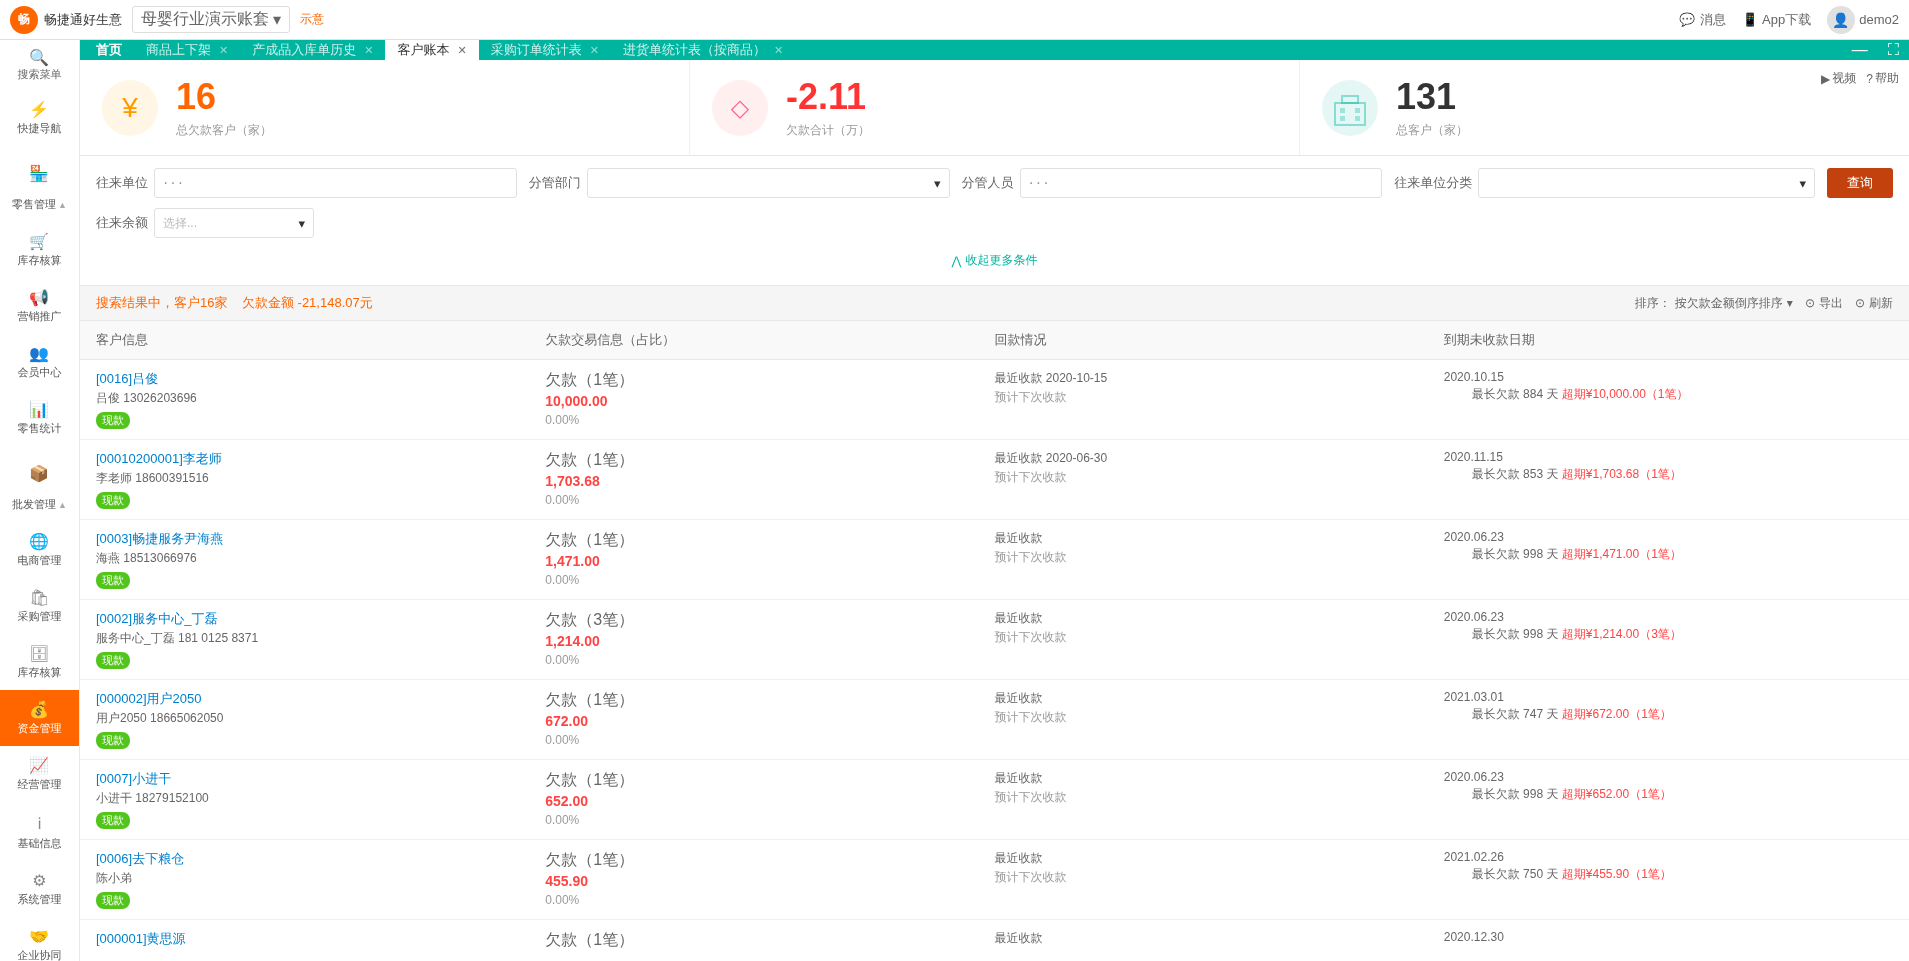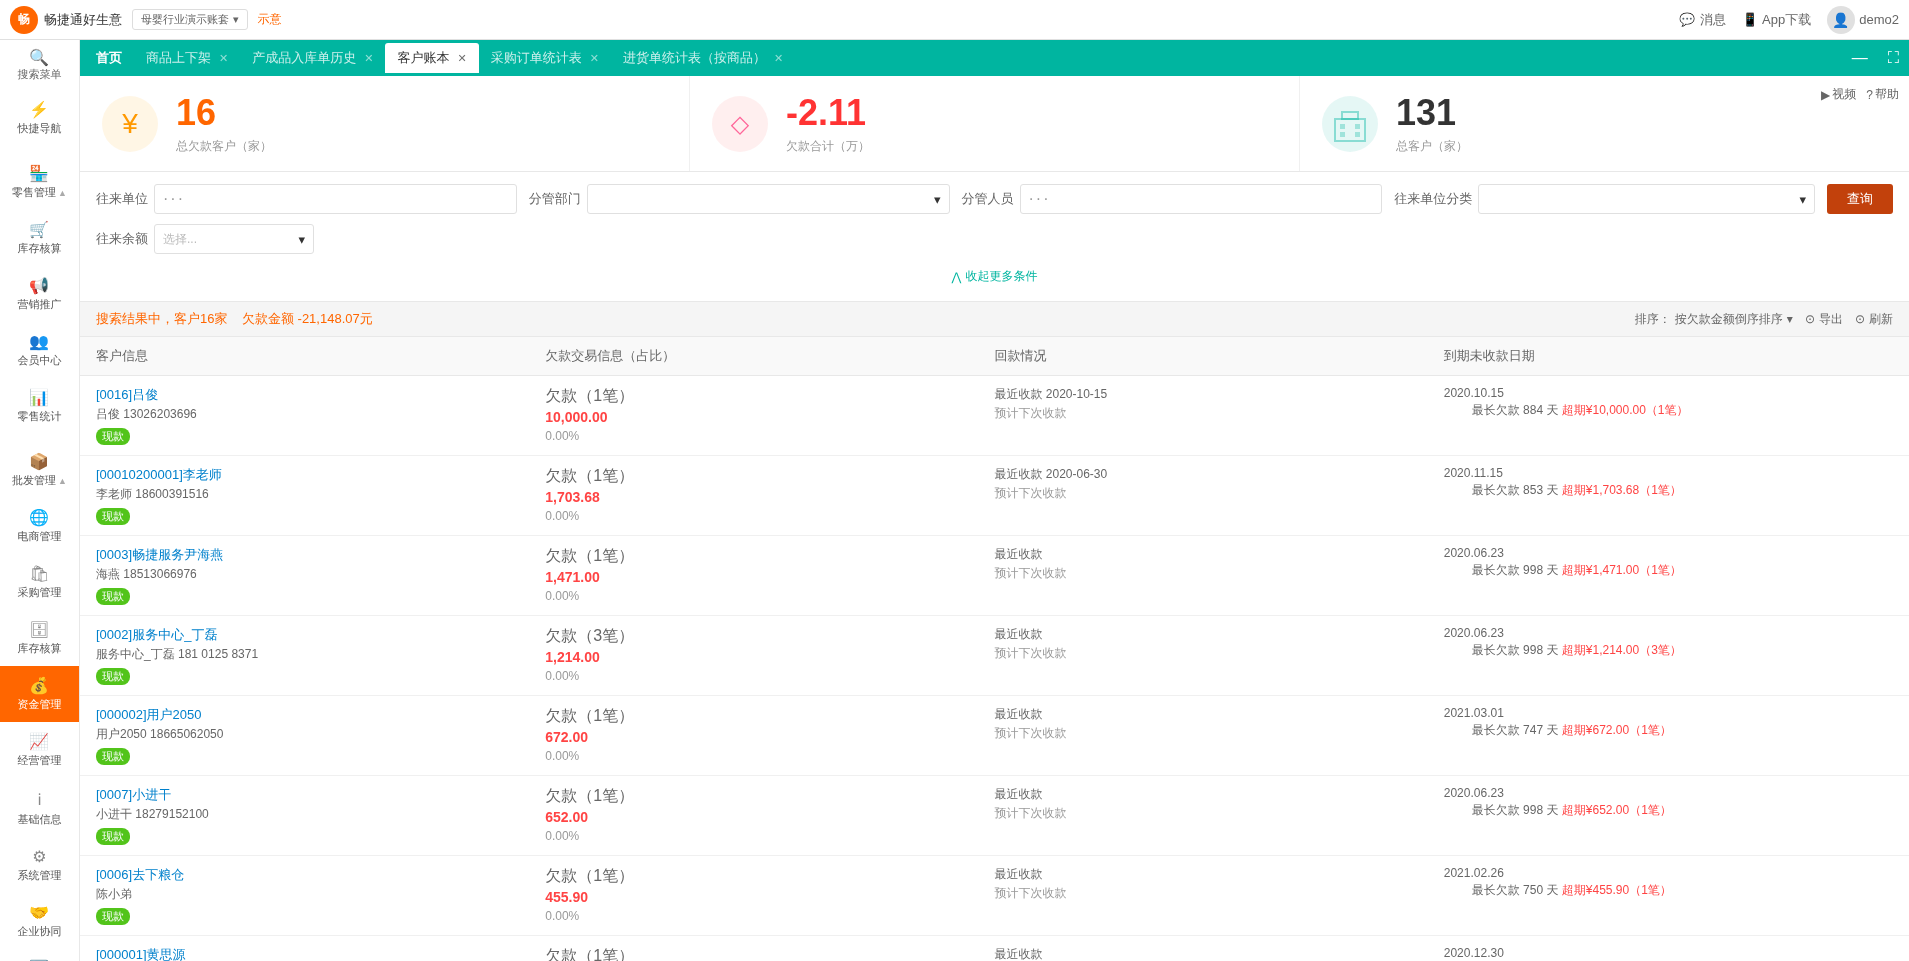--- a/index.html
+++ b/index.html
@@ -12,43 +12,43 @@
       border-bottom: 1px solid #e0e0e0;
       display: flex;
       align-items: center;
       padding: 0 10px;
       justify-content: space-between;
     }
     .top-bar-left { display: flex; align-items: center; gap: 10px; }
     .logo-area { display: flex; align-items: center; gap: 6px; }
     .logo-circle { width: 28px; height: 28px; background: #f60; border-radius: 50%; display: flex; align-items: center; justify-content: center; color: #fff; font-weight: bold; font-size: 12px; }
     .app-name { font-size: 13px; color: #333; }
-    .industry-selector { font-size: 11px; color: #666; display: flex; align-items: center; gap: 4px; border: 1px solid #ddd; padding: 2px 8px; border-radius: 3px; cursor: pointer; }
+    .industry-selector { font-size: 16px; color: #666; display: flex; align-items: center; gap: 4px; border: 1px solid #ddd; padding: 2px 8px; border-radius: 3px; cursor: pointer; }
     .top-bar-right { display: flex; align-items: center; gap: 16px; }
     .top-btn { display: flex; align-items: center; gap: 4px; font-size: 13px; color: #666; cursor: pointer; }
     .avatar { width: 28px; height: 28px; border-radius: 50%; background: #e0e0e0; overflow: hidden; display: flex; align-items: center; justify-content: center; }
 
     
     .main-container { display: flex; flex: 1; overflow: hidden; }
 
     
     .sidebar { width: 80px; background: #fff; border-right: 1px solid #e8e8e8; display: flex; flex-direction: column; overflow-y: auto; }
     .sidebar-search { padding: 8px 4px; text-align: center; cursor: pointer; }
     .sidebar-search-label { font-size: 11px; color: #666; display: block; }
     .sidebar-divider { height: 1px; background: #f0f0f0; margin: 4px 0; }
     .sidebar-item { padding: 10px 4px; text-align: center; cursor: pointer; display: flex; flex-direction: column; align-items: center; gap: 2px; }
     .sidebar-item.active { background: #ff6600; }
     .sidebar-item.active .sidebar-item-label { color: #fff; }
     .sidebar-item-icon { font-size: 16px; color: #888; }
     .sidebar-item.active .sidebar-item-icon { color: #fff; }
     .sidebar-item-label { font-size: 11px; color: #555; }
-    .sidebar-item-with-arrow { display: flex; align-items: center; justify-content: center; gap: 2px; }
-
-    
-    .tab-bar { height: 36px; background: #00b5a0; display: flex; align-items: center; padding: 0 4px; overflow: hidden; text-align: center; }
+    .sidebar-item-with-arrow { display: flex; align-items: center; justify-content: center; gap: 2px; margin-top: 12px; }
+
+    
+    .tab-bar { height: 20px; background: #00b5a0; display: flex; align-items: center; padding: 0 4px; overflow: hidden; text-align: center; }
     .tab { display: flex; align-items: center; gap: 4px; padding: 6px 12px; cursor: pointer; font-size: 13px; color: rgba(255,255,255,0.8); border-radius: 3px 3px 0 0; white-space: nowrap; }
     .tab.active { background: #fff; color: #333; }
     .tab.home { background: transparent; color: #fff; font-weight: bold; }
     .tab-close { font-size: 11px; color: inherit; opacity: 0.7; margin-left: 4px; }
     .tab-bar-actions { margin-left: auto; display: flex; align-items: center; gap: 8px; }
     .tab-bar-action { color: #fff; font-size: 16px; cursor: pointer; padding: 2px 6px; }
 
     
     .content-area { flex: 1; overflow-y: auto; background: #f5f5f5; display: flex; flex-direction: column; }
 

